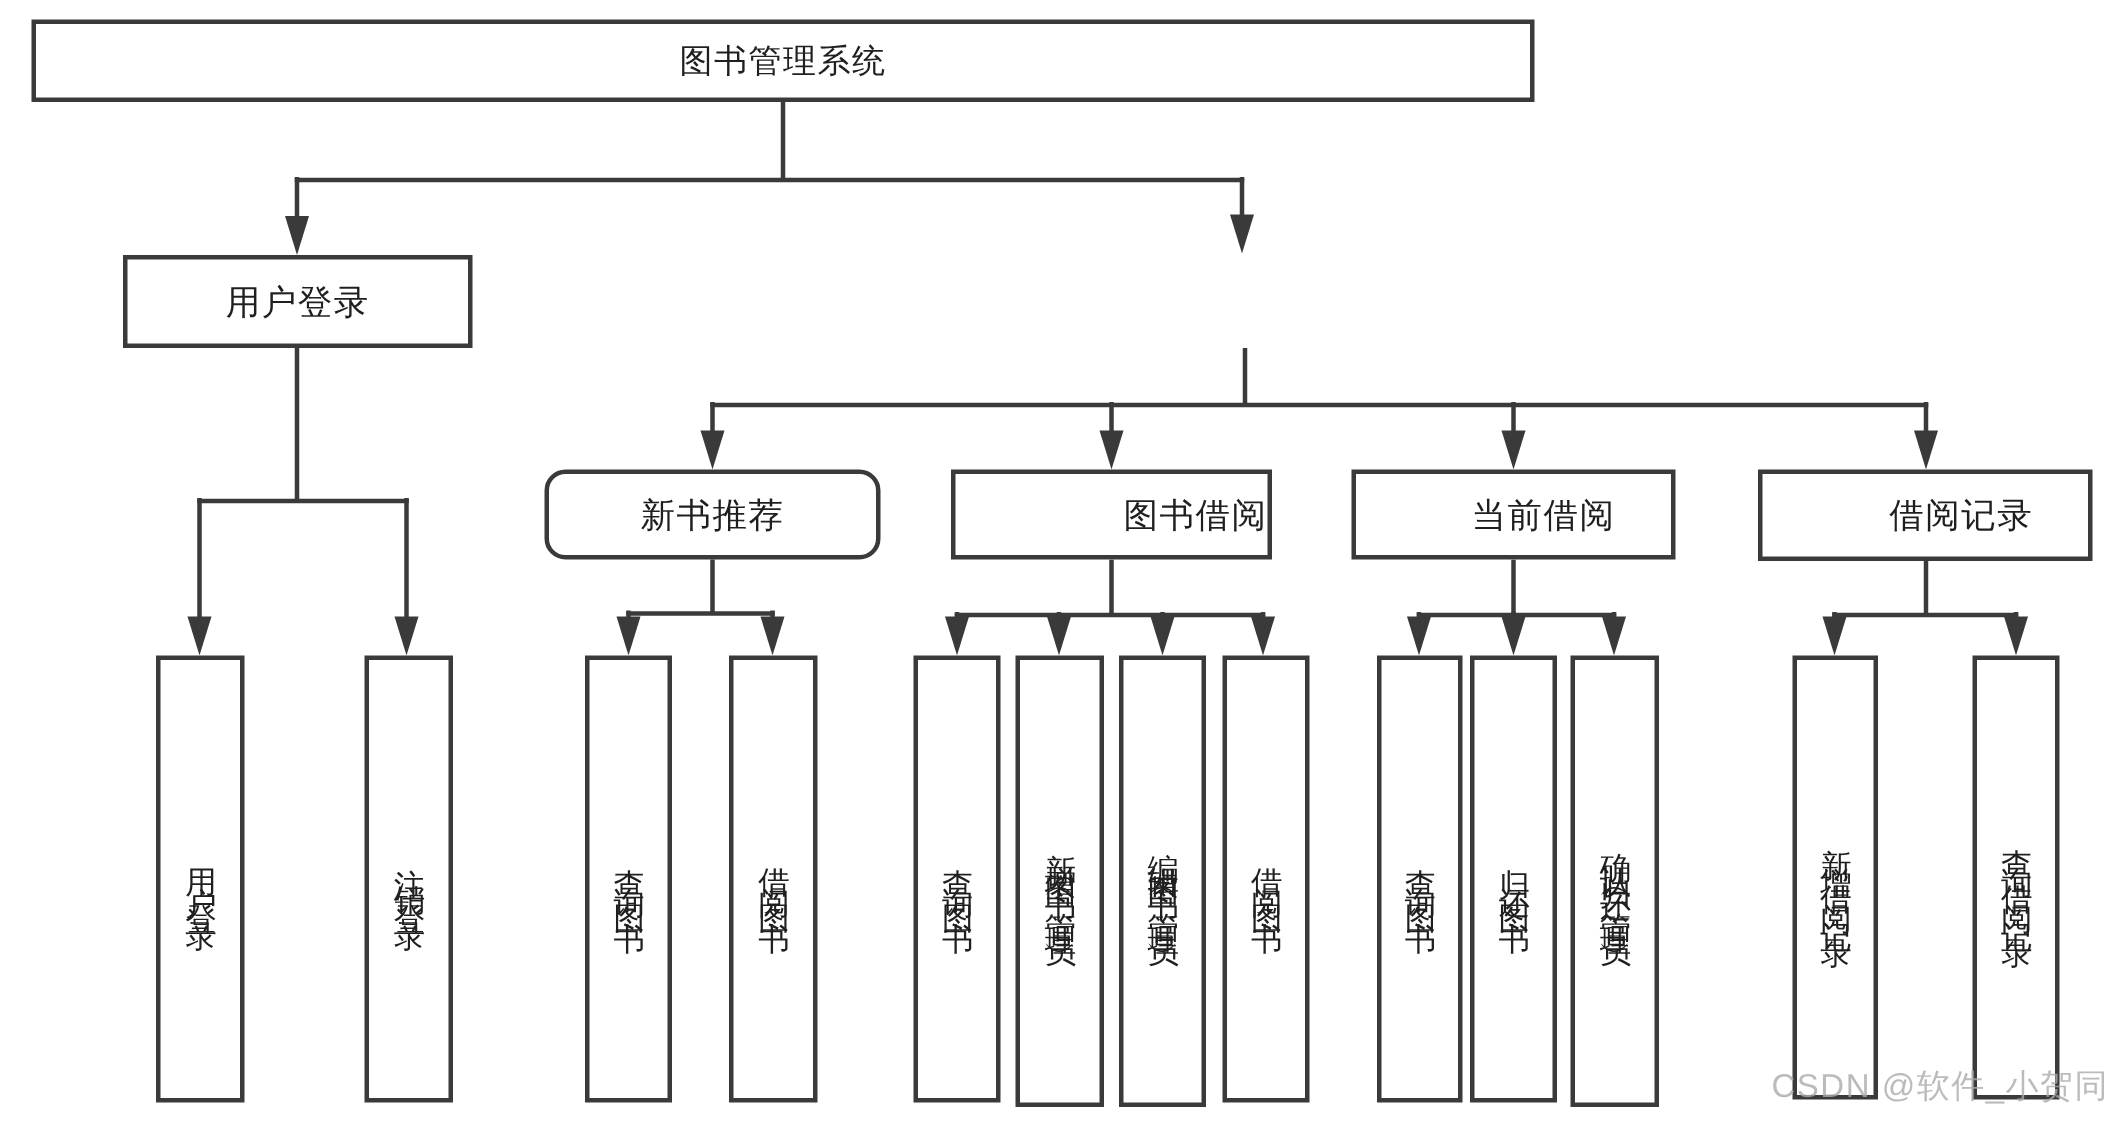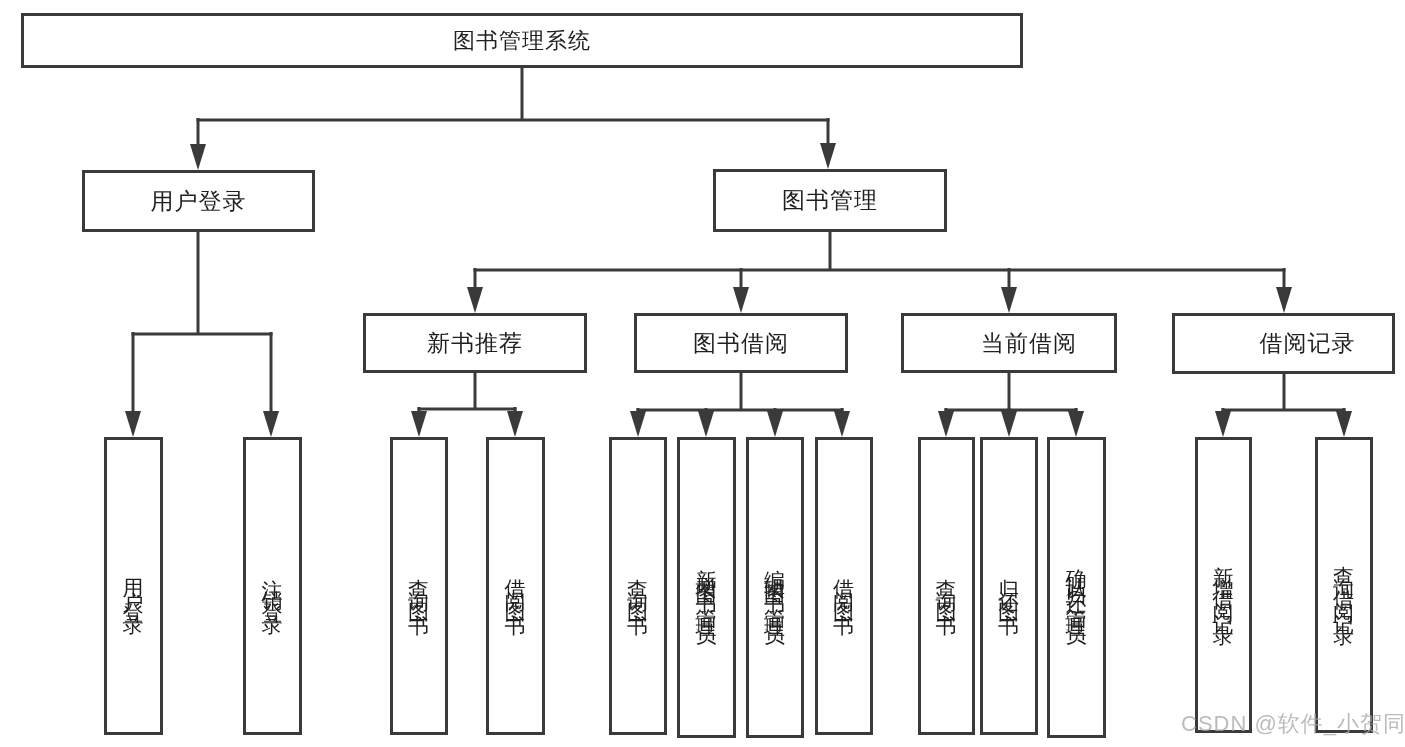--- a/index.html
+++ b/index.html
@@ -115,28 +115,25 @@
     </g>
   </svg>
 
   <div class="node hnode root" style="left:21px;top:13px;width:1002px;height:55px;">
     <span>图书管理系统</span>
   </div>
 
   <div class="node hnode" style="left:82px;top:170px;width:233px;height:62px;">
     <span>用户登录</span>
   </div>
-  <div class="node hnode" style="left:713px;top:169px;width:234px;height:63px;">
-    <span>图书管理</span>
-  </div>
 
-  <div class="node hnode" style="left:363px;top:313px;width:224px;height:60px;">
+  <div class="node hnode" style="left:363px;top:313px;width:224px;height:60px;border-radius:14px;">
     <span>新书推荐</span>
   </div>
-  <div class="node hnode" style="left:634px;top:313px;width:214px;height:60px;">
+  <div class="node hnode" style="left:634px;top:313px;width:214px;height:60px;justify-content:flex-end;">
     <span>图书借阅</span>
   </div>
   <div class="node hnode" style="left:901px;top:313px;width:216px;height:60px;padding-left:40px;">
     <span>当前借阅</span>
   </div>
   <div class="node hnode" style="left:1172px;top:313px;width:223px;height:61px;padding-left:48px;">
     <span>借阅记录</span>
   </div>
 
   <div class="node vnode" style="left:104px;top:437px;width:59px;height:298px;">

